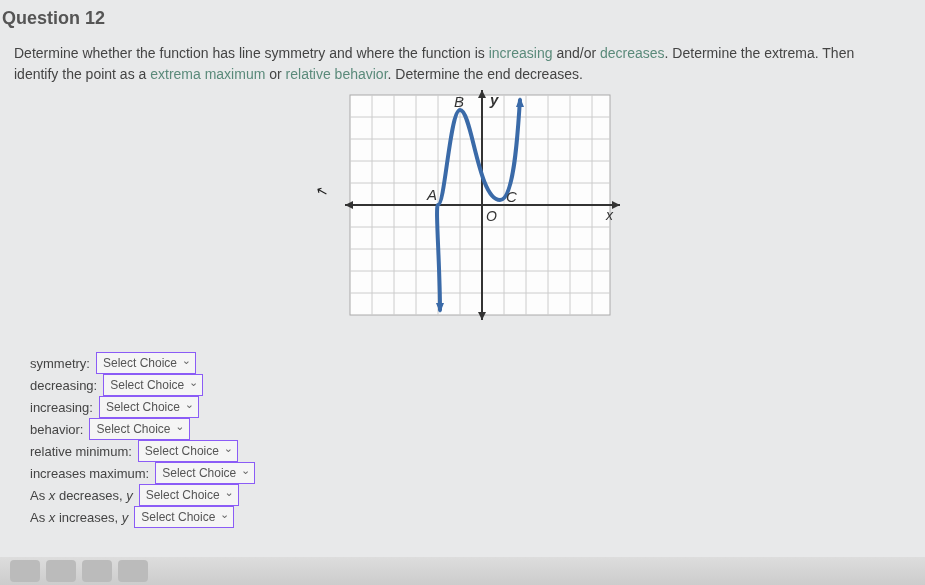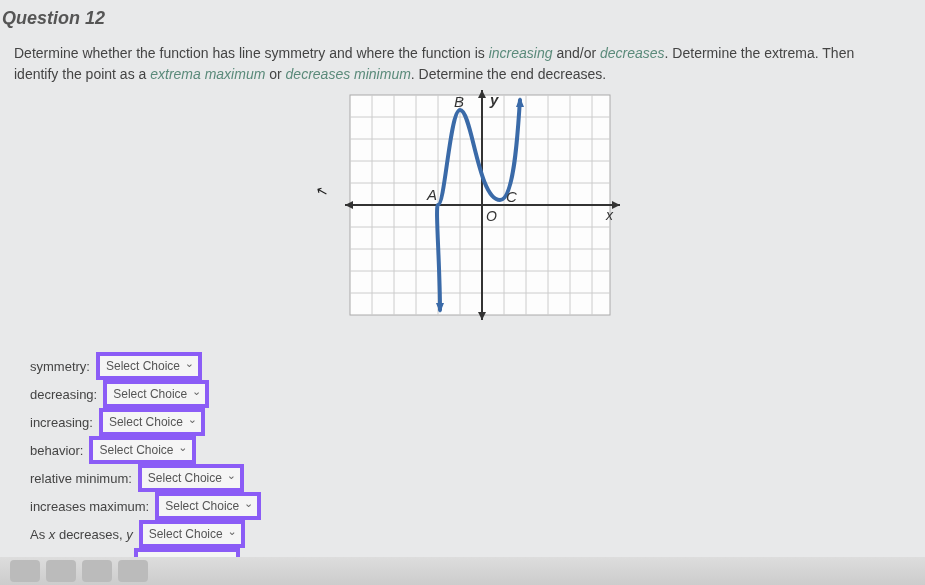--- a/index.html
+++ b/index.html
@@ -10,29 +10,28 @@
       font-family: Arial, sans-serif;
       color: #333;
       position: relative;
       overflow: hidden;
     }
     .question-header {
       font-size: 18px;
       font-weight: bold;
       color: #555;
       padding: 8px 0 10px 2px;
-      font-style: italic;
     }
     .prompt {
       font-size: 14px;
       line-height: 1.5;
       padding: 4px 20px 8px 14px;
       color: #444;
     }
-    .accent { font-style: italic; color: #5a8a7a; text-align: center; }
+    .accent { color: #5a8a7a; text-align: center; }
     .graph-wrap {
       position: absolute;
       left: 340px;
       top: 85px;
     }
     .cursor {
       position: absolute;
       left: -24px;
       top: 98px;
       font-size: 14px;
@@ -49,21 +48,21 @@
     .row {
       display: flex;
       align-items: center;
       margin-bottom: 0;
     }
     .row .label {
       display: inline-block;
       margin-right: 6px;
     }
     .select-box {
-      border: 4px solid #8b5cf6;
+      border: 1px solid #8b5cf6;
       background: #f5f5f5;
       padding: 3px 18px 3px 6px;
       font-size: 12px;
       color: #555;
       position: relative;
       display: inline-flex;
       align-items: center;
       min-width: 92px;
     }
     .select-box::after {
@@ -105,21 +104,21 @@
       border-radius: 3px;
     }
   </style>
 </head>
 <body>
 
 <div class="question-header">Question 12</div>
 
 <div class="prompt">
   <span>Determine whether the function has line symmetry and where the function is </span><span class="accent">increasing</span><span> and/or </span><span class="accent">decreases</span><span>. Determine the extrema. Then</span><br>
-  <span>identify the point as a </span><span class="accent">extrema maximum</span><span> or </span><span class="accent">decreases minimum</span><span>. Determine the end decreases.</span>
+  <span>identify the point as a </span><span class="accent">extrema maximum</span><span> or </span><span class="accent">relative behavior</span><span>. Determine the end decreases.</span>
 </div>
 
 <div class="graph-wrap">
   <span class="cursor">↖</span>
   <svg width="300" height="250">
     <rect x="10" y="10" width="260" height="220" fill="#fdfdfd" stroke="#aaa"></rect>
     <g stroke="#ccc" stroke-width="1">
       <line x1="10" y1="32" x2="270" y2="32"></line>
       <line x1="10" y1="54" x2="270" y2="54"></line>
       <line x1="10" y1="76" x2="270" y2="76"></line>

